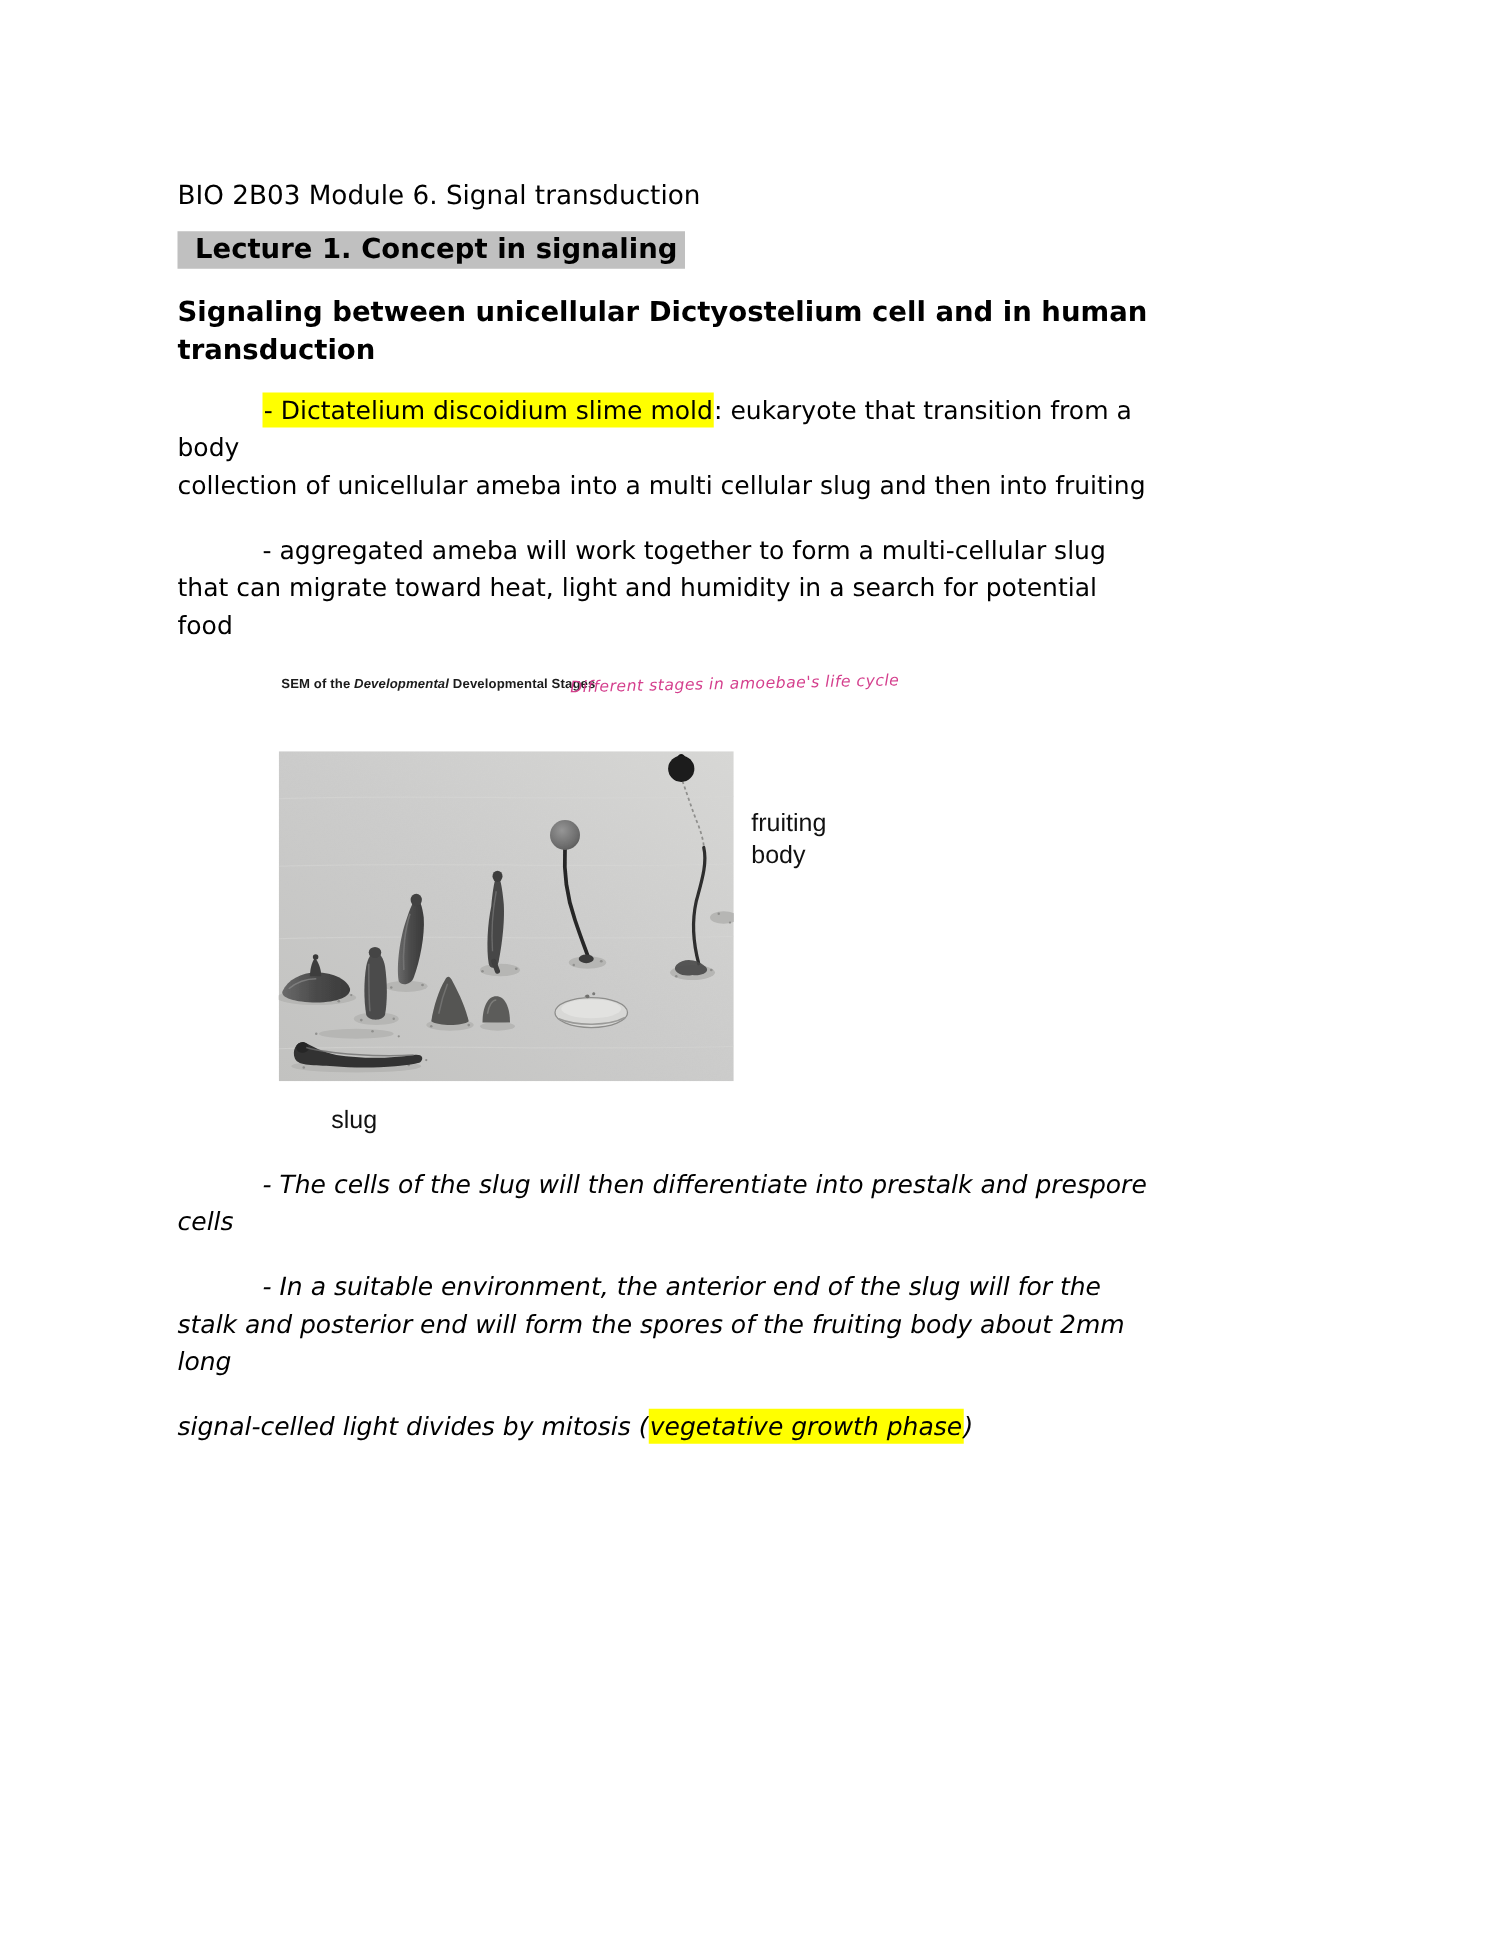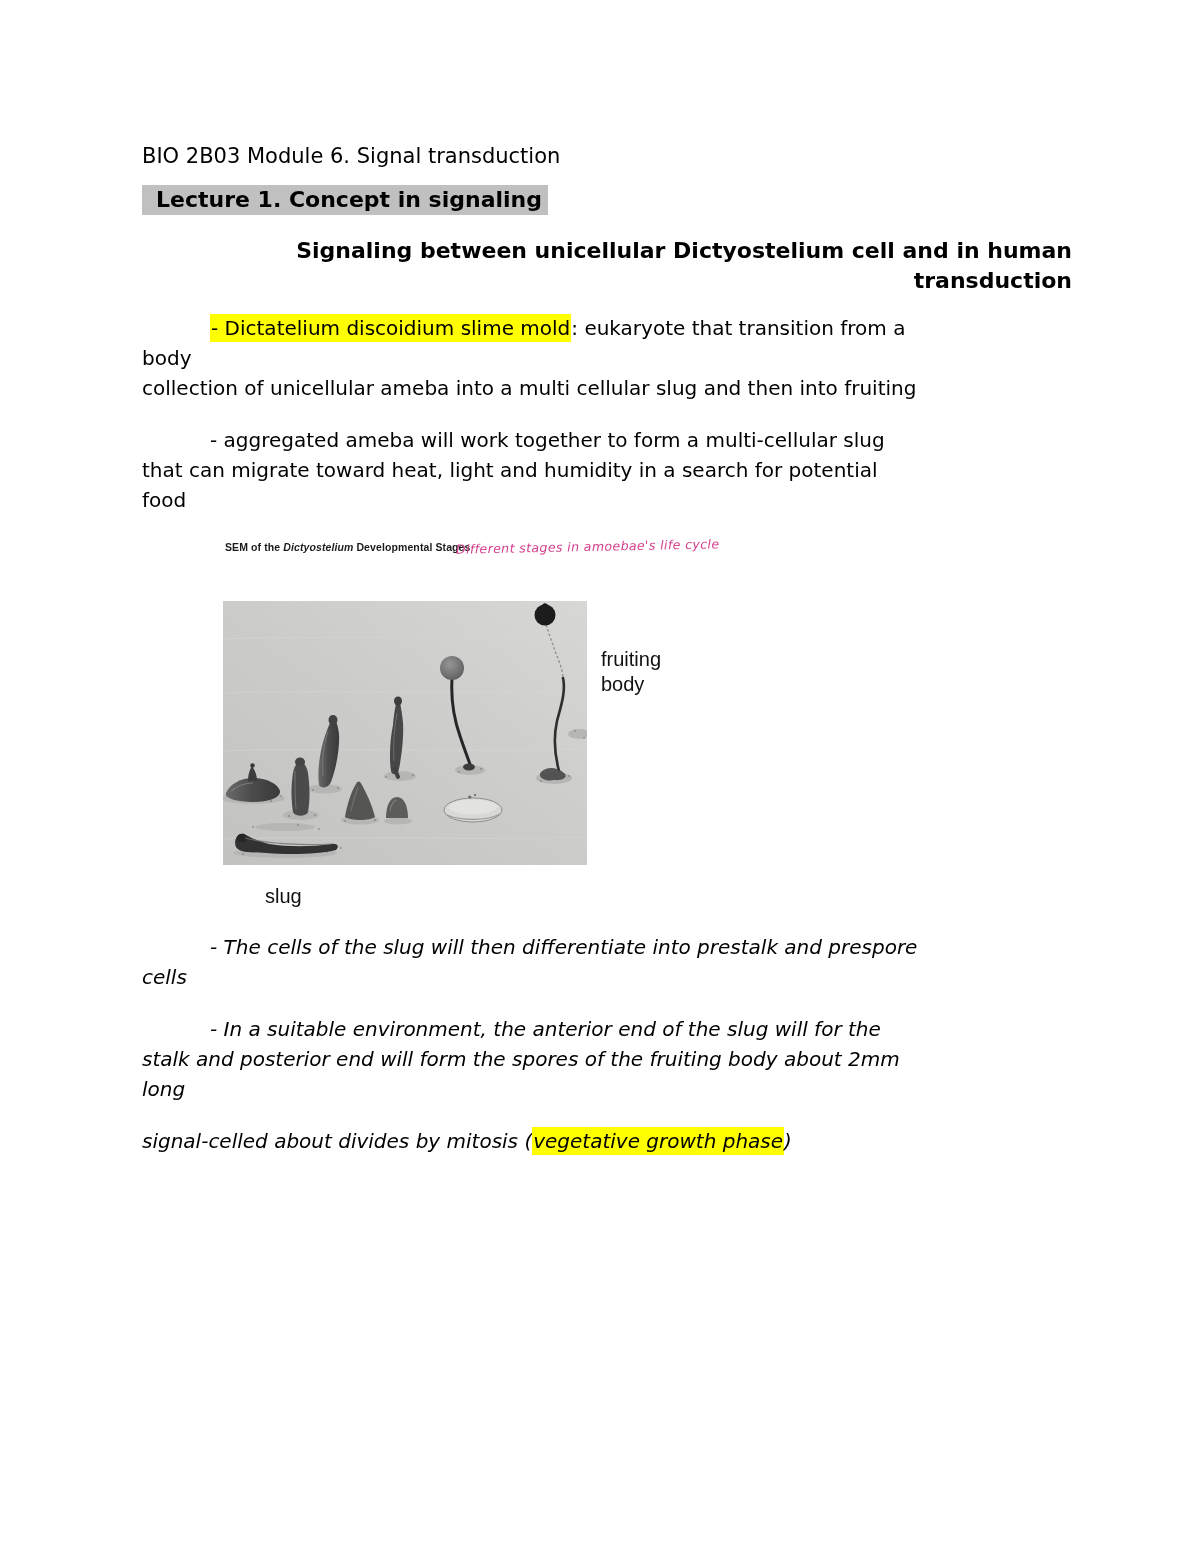--- a/index.html
+++ b/index.html
@@ -25,21 +25,21 @@
   .lecture-heading{
     font-size:22px;line-height:30px;font-weight:700;margin:0 0 21px 0;
   }
   .lecture-heading .hl-gray{
     background:var(--hl-gray);
     padding:2px 6px 3px 14px;
   }
   .section-heading{
     font-size:22px;line-height:30px;font-weight:700;margin:0 0 17px 0;
   }
-  .section-heading .ln{display:block;text-align:right;}
+  .section-heading .ln{display:block;}
 
   .para{font-size:20px;line-height:30px;margin:0 0 22px 0;}
   .para .ln{display:block;}
   .para .ln.indent{padding-left:68px;}
   .hl-yellow{background:var(--hl-yellow);padding:2px 1px;}
 
   
   .figure{margin:0 0 0 81px;width:480px;}
   .caption-row{position:relative;height:24px;margin:0 0 5px 0;}
   .fig-caption{
@@ -94,21 +94,21 @@
         </p>
         <p class="para">
           <span class="ln indent"><span>- aggregated ameba will work together to form a multi-cellular slug</span></span>
           <span class="ln"><span>that can migrate toward heat, light and humidity in a search for potential</span></span>
           <span class="ln"><span>food</span></span>
         </p>
       </div>
 
     <figure class="figure" style="margin-block:0;">
       <div class="caption-row">
-        <span class="fig-caption"><span>SEM of the </span><span class="ital">Dictyostelium</span><span> Developmental Stages</span></span>
+        <span class="fig-caption"><span>SEM of the </span><span class="ital">Developmental</span><span> Developmental Stages</span></span>
         <span class="annotation">Different stages in amoebae's life cycle</span>
       </div>
 
       <div class="sem-area">
         <svg class="sem-svg" width="364" height="264" viewBox="0 0 364 264" xmlns="http://www.w3.org/2000/svg">
           <defs>
             <linearGradient id="bgGrad" x1="0" y1="1" x2="1" y2="0">
               <stop offset="0" stop-color="#c2c2c0"></stop>
               <stop offset="0.5" stop-color="#cccccb"></stop>
               <stop offset="1" stop-color="#d8d8d6"></stop>
@@ -257,18 +257,18 @@
         <p class="para">
           <span class="ln indent"><span>- The cells of the slug will then differentiate into prestalk and prespore</span></span>
           <span class="ln"><span>cells</span></span>
         </p>
         <p class="para">
           <span class="ln indent"><span>- In a suitable environment, the anterior end of the slug will for the</span></span>
           <span class="ln"><span>stalk and posterior end will form the spores of the fruiting body about 2mm</span></span>
           <span class="ln"><span>long</span></span>
         </p>
         <p class="para">
-          <span class="ln"><span>signal-celled about divides by mitosis (</span><span class="hl-yellow">vegetative growth phase</span><span>)</span></span>
+          <span class="ln"><span>signal-celled light divides by mitosis (</span><span class="hl-yellow">vegetative growth phase</span><span>)</span></span>
         </p>
       </div>
 
   </div>
 </div>
 
 </body></html>

